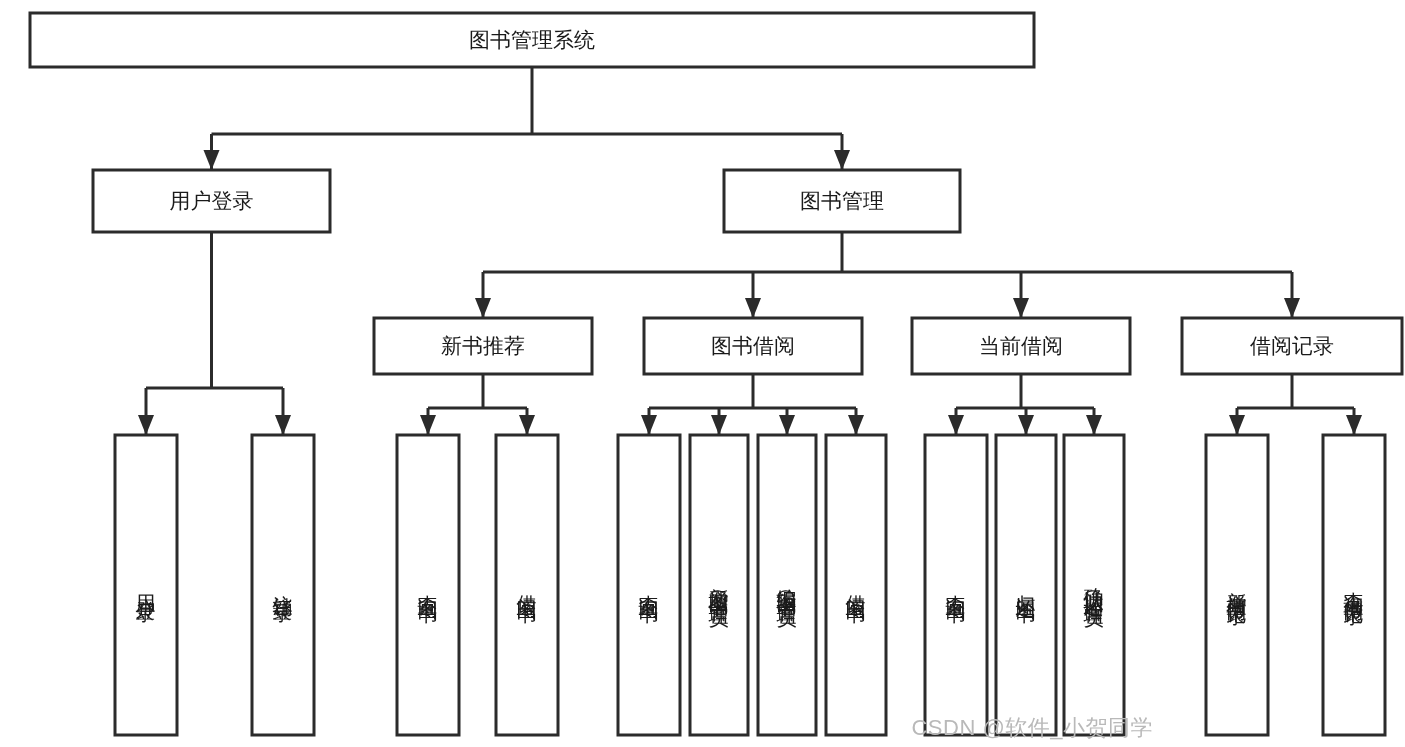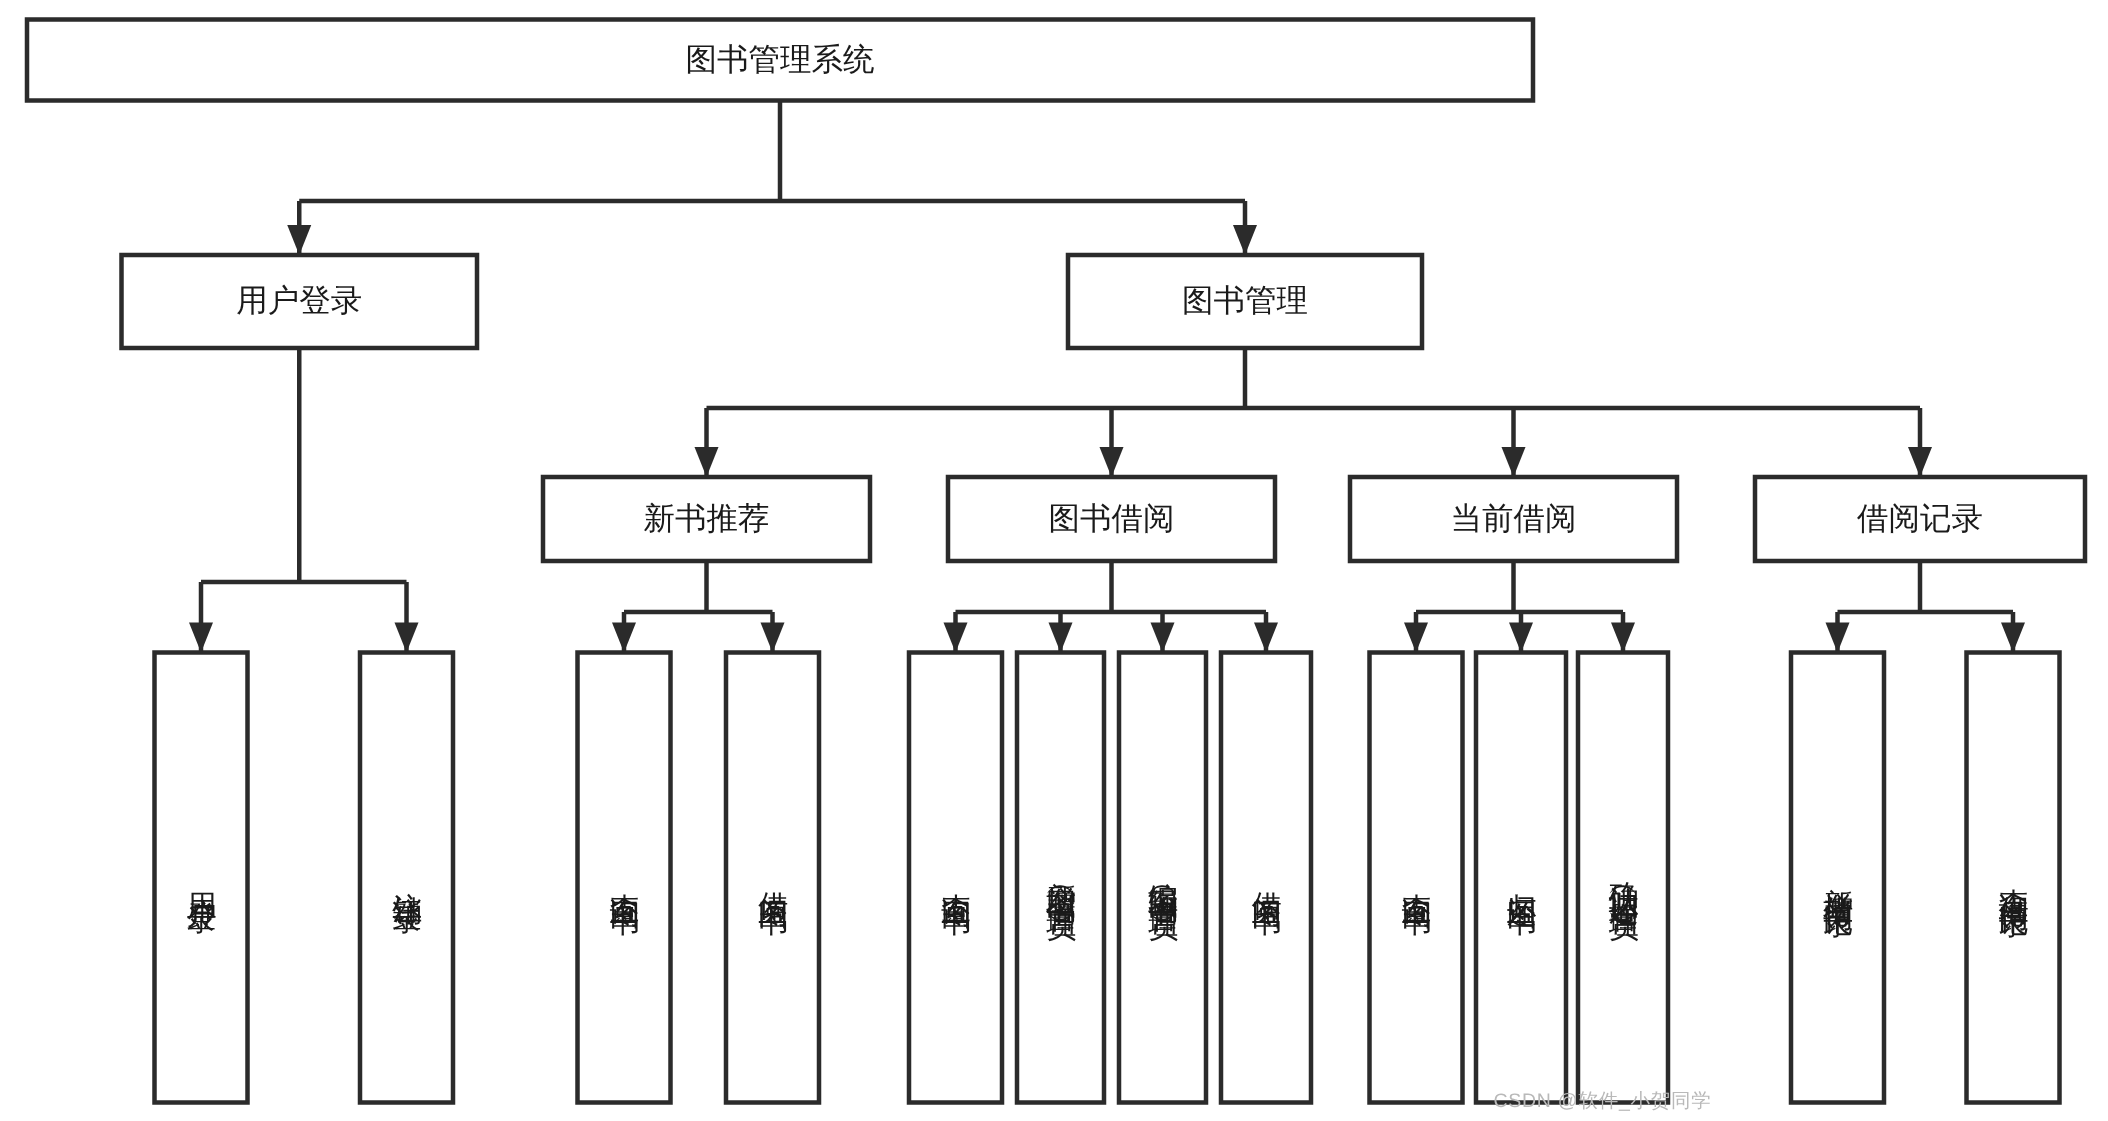--- a/index.html
+++ b/index.html
@@ -13,20 +13,21 @@
     height: 747px;
     font-family: "Liberation Sans", "DejaVu Sans", sans-serif;
     overflow: hidden;
     position: relative;
   }
   #diagram-root {
     position: relative;
     width: 1149px;
     height: 747px;
     background: #ffffff;
+    margin-left: 12px;
   }
   svg#flow-svg {
     position: absolute;
     left: 0;
     top: 0;
     width: 1405px;
     height: 747px;
     display: block;
   }
   .node-rect {
@@ -65,21 +66,21 @@
     justify-content: center;
     text-align: center;
     pointer-events: none;
     white-space: nowrap;
   }
   .watermark {
     position: absolute;
     right: 8px;
     bottom: 4px;
     font-family: "Liberation Sans", "DejaVu Sans", sans-serif;
-    font-size: 13px;
+    font-size: 22px;
     color: #b9b9b9;
     letter-spacing: 0.5px;
     user-select: none;
     white-space: nowrap;
   }
 </style>
 </head>
 <body>
 
 <div id="diagram-root">

